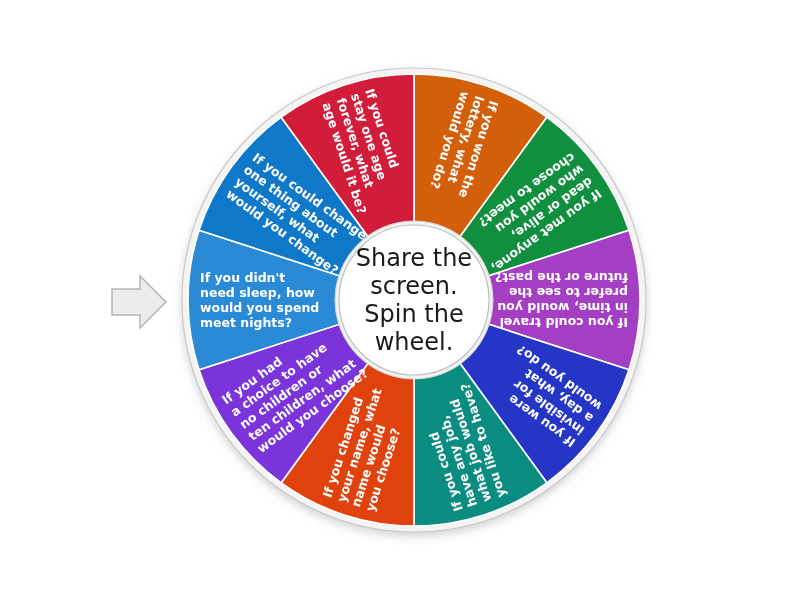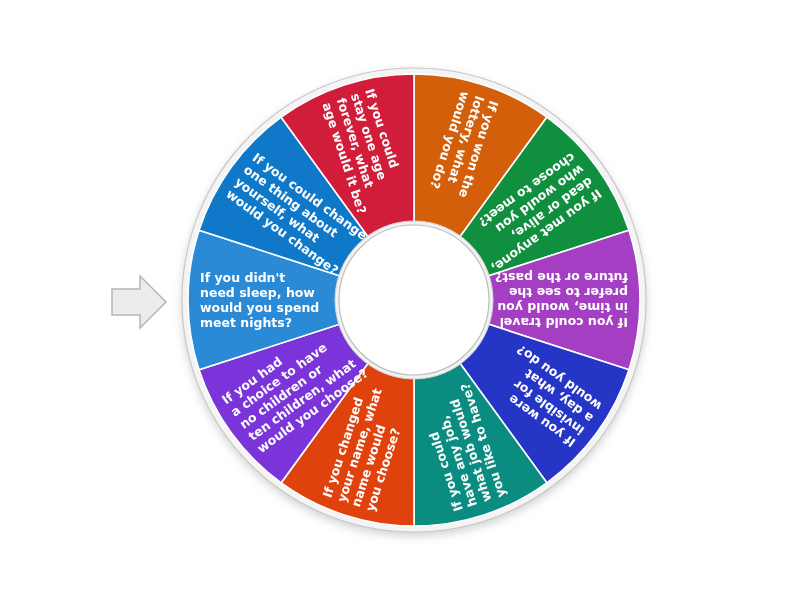--- a/index.html
+++ b/index.html
@@ -88,17 +88,21 @@
 meet nights?</div>
       <div class="seg-label" style="left: 240.87px; top: 144.214px; transform: rotate(36deg);">If you could change
 one thing about
 yourself, what
 would you change?</div>
       <div class="seg-label" style="left: 347.87px; top: 66.4739px; transform: rotate(72deg);">If you could
 stay one age
 forever, what
 age would it be?</div>
     </div>
+  <div class="hub-text">Share the
+screen.
+Spin the
+wheel.</div>
 </div>
 
 <svg id="pointer" width="60" height="56" viewBox="0 0 60 56">
   <polygon points="2,15 30,15 30,2 56,28 30,54 30,41 2,41" fill="#ececec" stroke="#b5b5b5" stroke-width="1.5"></polygon>
 </svg>
 
 </body></html>

